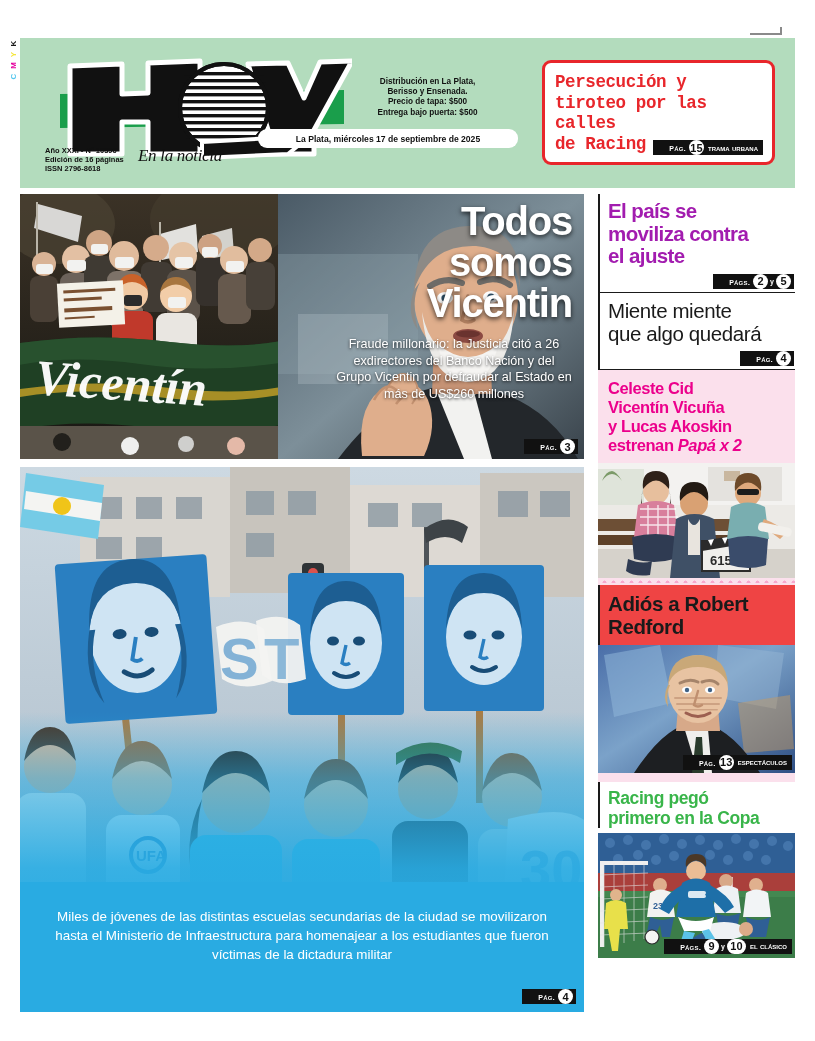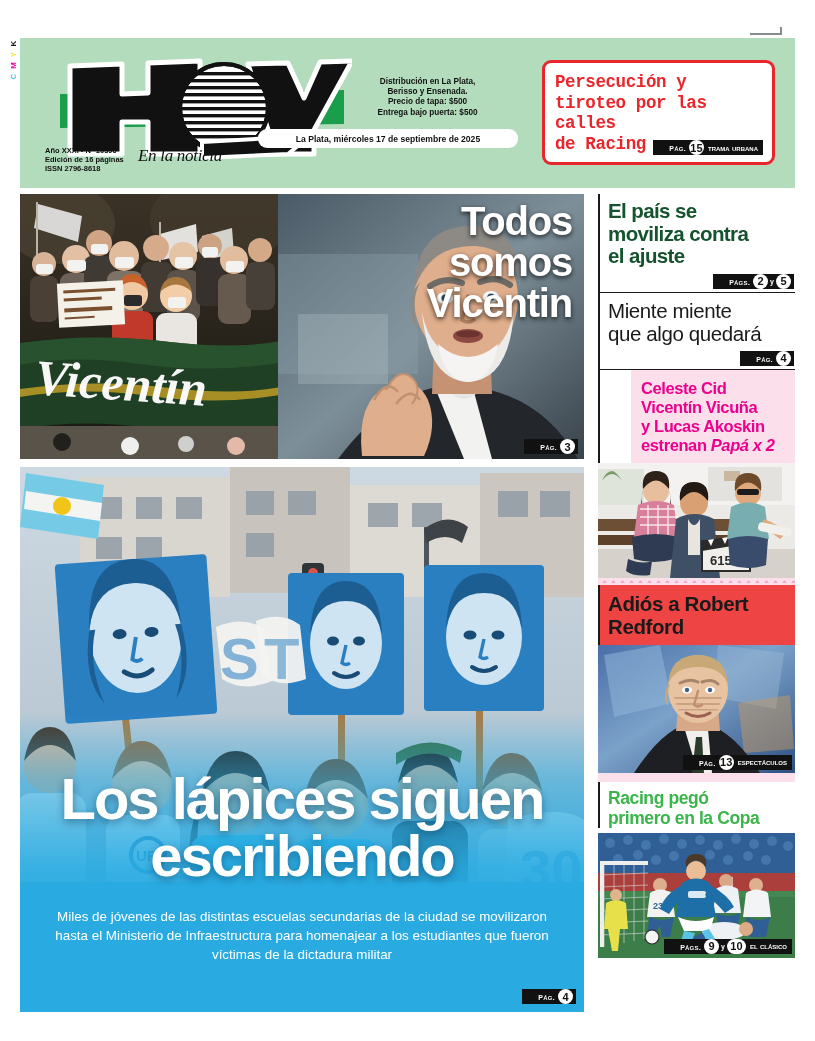--- a/index.html
+++ b/index.html
@@ -126,25 +126,25 @@
     font-size:13.4px; line-height:19px; color:#fff;
   }
   .lapices .badgewrap { position:absolute; right:8px; bottom:8px; }
 
   
   .rightcol { position:absolute; left:578px; top:156px; width:197px; }
   .rdiv { height:1px; background:#1a1a1a; }
   .rail { position:absolute; left:0; top:0; width:1.5px; background:#1a1a1a; }
 
   .rbox { position:relative; padding:6px 0 3px 10px; }
-  .rbox h3 { color:#14532d; font-size:20.5px; line-height:22.5px; font-weight:bold; letter-spacing:-0.6px; }
+  .rbox h3 { color:#a21caf; font-size:20.5px; line-height:22.5px; font-weight:bold; letter-spacing:-0.6px; }
   .rbox.plain h3 { color:#1a1a1a; font-weight:normal; font-size:20.5px; line-height:23px; letter-spacing:-0.4px; }
   .rbox .badgewrap { display:block; text-align:right; margin-top:3px; padding-right:1px; }
 
-  .pinkbox { background:#fbe0ec; padding:9px 0 8px 10px; position:relative;margin-left:33px; }
+  .pinkbox { background:#fbe0ec; padding:9px 0 8px 10px; position:relative; }
   .pinkbox h3 { color:#ec008c; font-size:16.5px; line-height:19px; font-weight:bold; letter-spacing:-0.4px; }
   .pinkbox h3 em { font-style:italic; }
   .pinkphoto { width:197px; height:115px; overflow:hidden; position:relative; background:#f3f0ef;text-decoration:underline; }
 
   .dotted { height:7px; background:#fbe0ec; position:relative; overflow:hidden; }
   .dotted:after {
     content:""; position:absolute; left:2px; top:1.5px; right:0; height:4px;
     background-image:radial-gradient(circle, #f7a8cd 1.9px, rgba(0,0,0,0) 2.1px);
     background-size:9px 7px; background-repeat:repeat-x;
   }
@@ -376,20 +376,21 @@
             <path d="M118 210 q14 -18 24 -4" fill="none" stroke="#c2906f" stroke-width="2.6"></path>
           </g>
         </svg>
       </div>
 
       <div class="vic-head">
         <div>Todos</div>
         <div>somos</div>
         <div>Vicentin</div>
       </div>
+      <div class="vic-sub">Fraude millonario: la Justicia citó a 26 exdirectores del Banco Nación y del Grupo Vicentin por defraudar al Estado en más de US$260 millones</div>
       <div class="badgewrap">
         <span class="pbadge">
           <span class="lbl">Pág.</span>
           <span class="num">3</span>
         </span>
       </div>
     </div>
 
     <div class="lapices">
       <div class="photo">
@@ -500,24 +501,20 @@
           <circle cx="128" cy="388" r="17" fill="none" stroke="#2a7fc1" stroke-width="4"></circle>
           <text x="116" y="394" font-size="15" font-weight="bold" fill="#2a7fc1" font-family="Liberation Sans, sans-serif">UFA</text>
 
           <path d="M488 352 q60 -16 80 4 l0 74 q-48 16 -84 0 Z" fill="#f4f4f2"></path>
           <text x="500" y="422" font-size="56" font-weight="bold" fill="#2a7fc1" opacity=".6" font-family="Liberation Sans, sans-serif">30</text>
         </svg>
       </div>
       <div class="lap-bottom"></div>
       <div class="lap-fade"></div>
 
-      <div class="lap-head">
-        <div>Los lápices siguen</div>
-        <div>escribiendo</div>
-      </div>
       <div class="lap-sub">Miles de jóvenes de las distintas escuelas secundarias de la ciudad se movilizaron hasta el Ministerio de Infraestructura para homenajear a los estudiantes que fueron víctimas de la dictadura militar</div>
       <div class="badgewrap">
         <span class="pbadge">
           <span class="lbl">Pág.</span>
           <span class="num">4</span>
         </span>
       </div>
     </div>
   </div>
 

